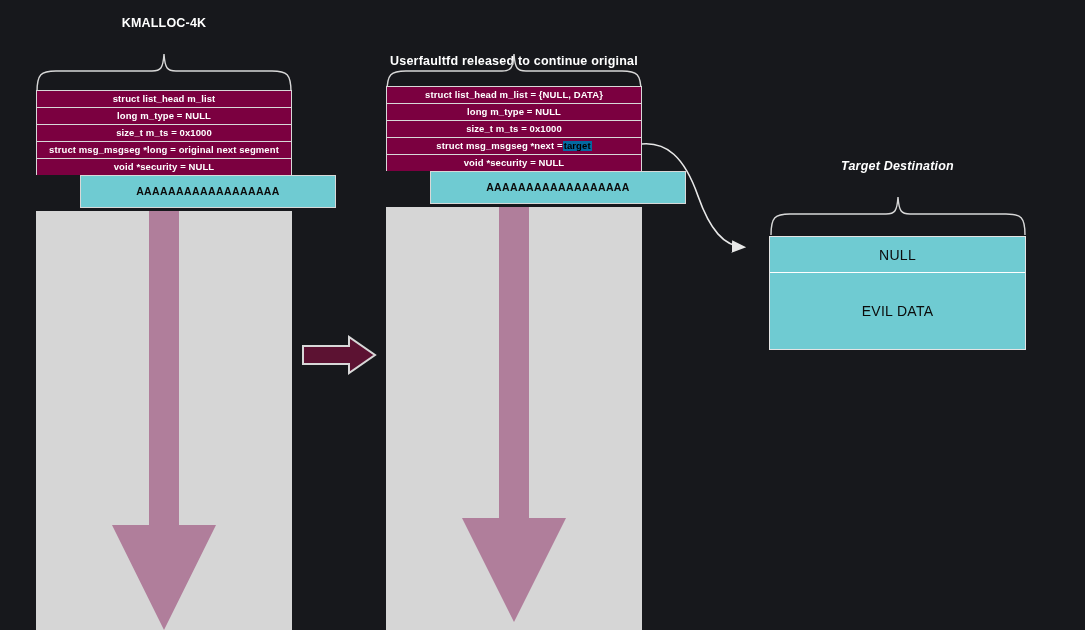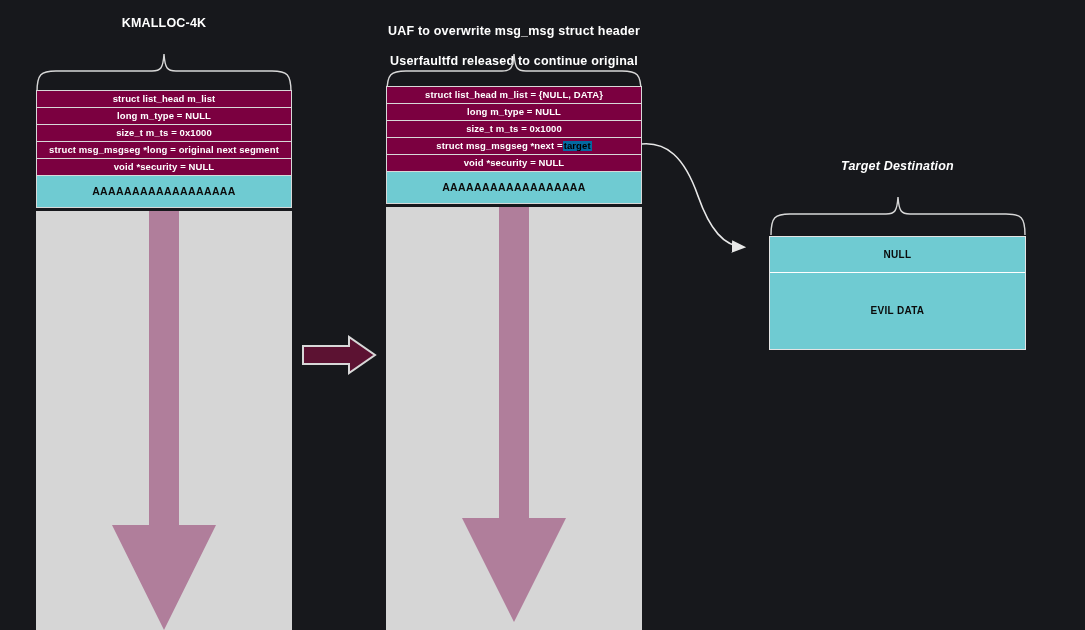--- a/index.html
+++ b/index.html
@@ -71,20 +71,21 @@
     height: 17px;
     background: #7B0040;
     color: #ffffff;
   }
   .row.fill-row {
     height: 33px;
     background: #6fcbd2;
     color: #0b0b0b;
     font-size: 10.5px;
     letter-spacing: 0.4px;
+    margin-left: 44px;
   }
   .hl {
     background: #0369a1;
     color: #000000;
     padding: 0 1px;
     font-weight: bold;
   }
 
   
   .body-area {
@@ -114,22 +115,22 @@
     border: 1.5px solid #e4e4e4;
     background: #6fcbd2;
   }
   .target-cell {
     box-sizing: border-box;
     width: 100%;
     display: flex;
     align-items: center;
     justify-content: center;
     color: #0b0b0b;
-    font-size: 10px;
-    font-weight: bold;
+    font-size: 14px;
+    font-weight: normal;
     letter-spacing: 0.3px;
   }
   .target-cell.divider { border-bottom: 1.5px solid #ffffff; }
 </style>
 </head>
 <body>
 
 <div class="stage">
 
   <div class="section-title" style="left:36px; top:16px; width:256px;">KMALLOC-4K</div>
@@ -153,21 +154,21 @@
 
   <svg class="copy-arrow" style="left:112px; top:211px;" width="104" height="419" viewBox="0 0 104 419">
     <path d="M37,0 L67,0 L67,314 L104,314 L52,419 L0,314 L37,314 Z" fill="#b07e9b"></path>
   </svg>
 
   <svg class="transition-arrow" style="left:301px; top:334px;" width="76" height="42" viewBox="0 0 76 42">
     <path d="M2,12 L48,12 L48,3 L74,21 L48,39 L48,30 L2,30 Z" fill="#5c1232" stroke="#d8d8d8" stroke-width="2"></path>
   </svg>
 
   <div class="section-title" style="left:386px; top:9px; width:256px;">
-    <span>UAF to overwrite msg_msg struct header</span><br>
+    <br>
     <span>Userfaultfd released to continue original</span>
   </div>
 
   <svg class="brace" style="left:380px; top:50px;" width="268" height="44" viewBox="0 0 268 44">
     <path d="M7,42 C7,24 11,21 26,21 L122,21 C131,21 133,18 134,4 C135,18 137,21 146,21 L242,21 C257,21 261,24 261,42" fill="none" stroke="#d8d8d8" stroke-width="1.4"></path>
   </svg>
 
   <div class="struct-col" style="left:386px; top:86px; width:256px;">
     <div class="rows">
       <div class="row header-row">struct list_head m_list = {NULL, DATA}</div>

